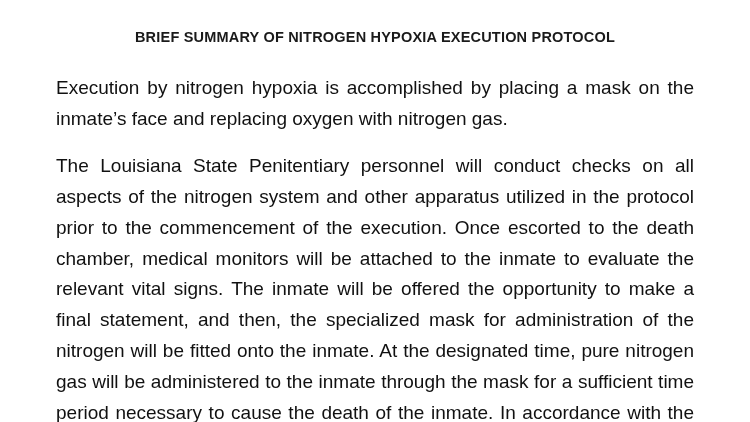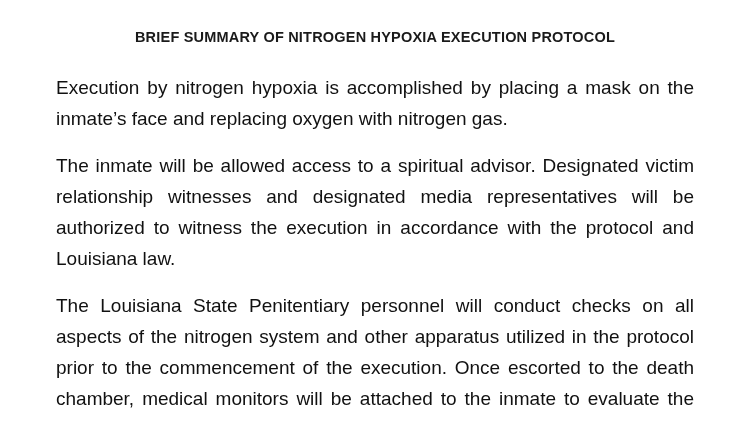--- a/index.html
+++ b/index.html
@@ -43,16 +43,15 @@
   }
 </style>
 </head>
 <body>
 
 <div class="page">
   <h1 class="doc-title">BRIEF SUMMARY OF NITROGEN HYPOXIA EXECUTION PROTOCOL</h1>
 
   <p class="para">Execution by nitrogen hypoxia is accomplished by placing a mask on the inmate’s face and replacing oxygen with nitrogen gas.</p>
 
-  <p class="para">The inmate will be allowed access to a spiritual advisor. Designated victim relationship witnesses and designated media representatives will be authorized to witness the execution in accordance with the protocol and Louisiana law.</p>
 
   <p class="para">The Louisiana State Penitentiary personnel will conduct checks on all aspects of the nitrogen system and other apparatus utilized in the protocol prior to the commencement of the execution. Once escorted to the death chamber, medical monitors will be attached to the inmate to evaluate the relevant vital signs. The inmate will be offered the opportunity to make a final statement, and then, the specialized mask for administration of the nitrogen will be fitted onto the inmate. At the designated time, pure nitrogen gas will be administered to the inmate through the mask for a sufficient time period necessary to cause the death of the inmate. In accordance with the protocol, the coroner will then be asked to confirm the death. The Warden of Louisiana State Penitentiary will then make a statement confirming that the execution has been completed in accordance with the laws of the State of Louisiana.</p>
 </div>
 
 </body></html>

